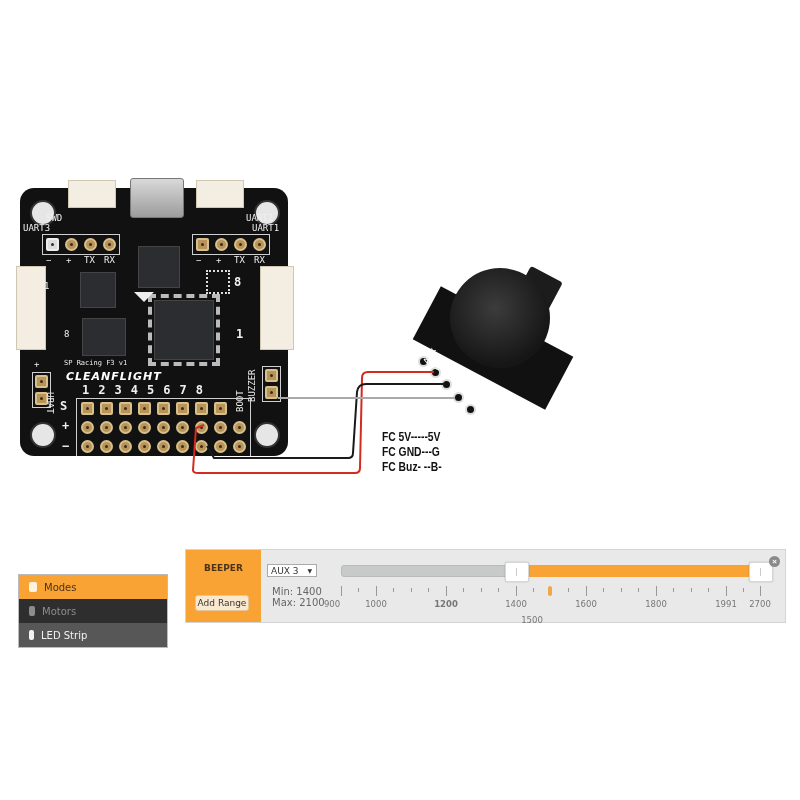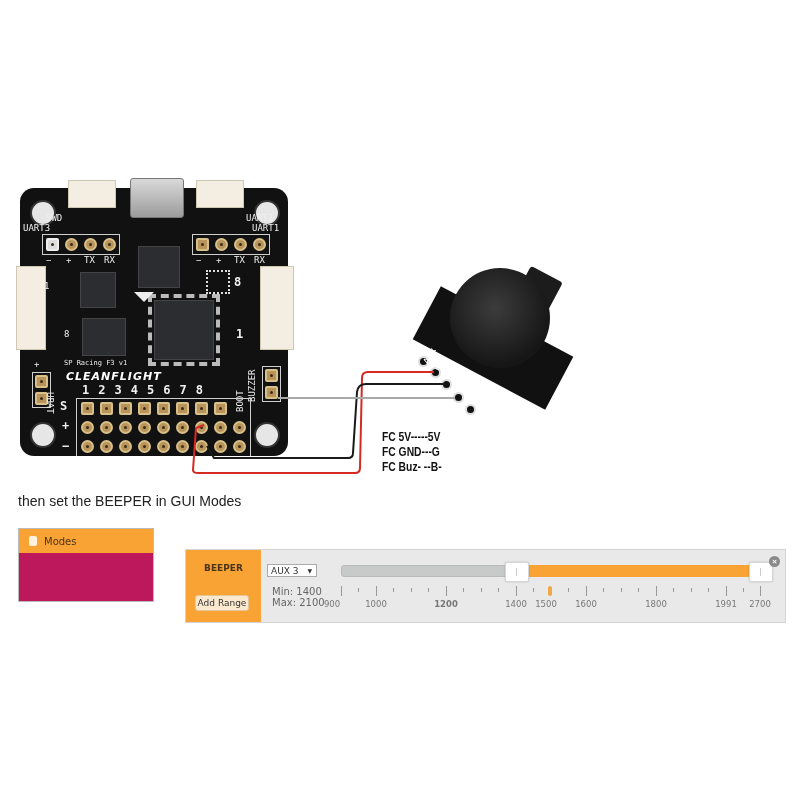--- a/index.html
+++ b/index.html
@@ -28,21 +28,21 @@
     .bz-pad { width:11px; height:11px; border-radius:50%; border:2px solid #ddd; background:#111; box-sizing:border-box; z-index:4; }
     .bz-label { color:#fff; font-size:9px; font-family:"DejaVu Sans", sans-serif; transform:rotate(-62deg); transform-origin:left bottom; z-index:4; white-space:nowrap; }
 
     
     #wire-legend { left:382px; top:430px; font-family:"Liberation Sans", sans-serif; font-weight:bold; font-size:12px; line-height:15px; color:#111; transform:scaleX(0.86); transform-origin:left top; }
 
     
     #instruction { left:18px; top:492px; font-size:14px; line-height:18px; color:#222; }
 
     
-    #nav { left:18px; top:528px; width:136px; height:74px; background:#be185d; border:1px solid #bbb; box-sizing:border-box; }
+    #nav { left:18px; top:574px; width:150px; height:74px; background:#7f1d1d; border:1px solid #bbb; box-sizing:border-box; }
     .nav-item { height:24px; display:flex; align-items:center; padding-left:10px; font-size:10px; font-family:"DejaVu Sans", sans-serif; gap:7px; }
     .nav-item.active { background:#f9a335; color:#4a3418; }
     .nav-item.dark { background:#2e2e2e; color:#8d8d8d; }
     .nav-item.mid { background:#575757; color:#f2f2f2; }
     .nav-ico { width:8px; height:10px; border-radius:2px; }
 
     #mode-card { left:185px; top:549px; width:601px; height:74px; background:#e9e9e9; border:1px solid #d4d4d4; box-sizing:border-box; }
     #mode-name-box { left:186px; top:550px; width:75px; height:72px; background:#f9a335; }
     #mode-name { left:186px; top:563px; width:75px; text-align:center; font-size:9px; font-weight:bold; color:#4a3418; font-family:"DejaVu Sans", sans-serif; }
     #add-range { left:195px; top:595px; width:54px; height:16px; background:#fbe9cf; border:1px solid #e3c79b; border-radius:3px; font-size:9px; color:#333; font-family:"DejaVu Sans", sans-serif; display:flex; align-items:center; justify-content:center; padding:0; cursor:pointer; }
@@ -210,27 +210,34 @@
 <span class="abs bz-label" style="left:468px;top:384px;">B-</span>
 <span class="abs bz-label" style="left:480px;top:396px;">B+</span>
 
 <div id="wire-legend" class="abs">
   <div>FC 5V-----5V</div>
   <div>FC GND---G</div>
   <div>FC Buz-  --B-</div>
 </div>
 
 <div id="instruction" class="abs">
-  <div>then set the BEEPER in GUI Modes</div>
 </div>
 
 <div id="nav" class="abs">
   <div class="nav-item active">
     <span class="nav-ico" style="background:#fff3e0;"></span>
     <span>Modes</span>
+  </div>
+  <div class="nav-item dark">
+    <span class="nav-ico" style="background:#8d8d8d;width:6px;"></span>
+    <span>Motors</span>
+  </div>
+  <div class="nav-item mid">
+    <span class="nav-ico" style="background:#f2f2f2;width:5px;"></span>
+    <span>LED Strip</span>
   </div>
 </div>
 
 <div id="mode-card" class="abs"></div>
 <div id="mode-name-box" class="abs"></div>
 <div id="mode-name" class="abs">BEEPER</div>
 <button id="add-range" class="abs">Add Range</button>
 
 <div id="aux-select" class="abs">
   <span>AUX 3</span>
@@ -268,17 +275,17 @@
 <div class="abs tick minor" style="left:691px;"></div>
 <div class="abs tick minor" style="left:708px;"></div>
 <div class="abs tick major" style="left:726px;"></div>
 <div class="abs tick minor" style="left:743px;"></div>
 <div class="abs tick major" style="left:760px;"></div>
 
 <span class="abs tick-label" style="left:332px;">900</span>
 <span class="abs tick-label" style="left:376px;">1000</span>
 <span class="abs tick-label" style="left:446px;font-weight:bold;">1200</span>
 <span class="abs tick-label" style="left:516px;">1400</span>
-<span class="abs tick-label" style="left:546px;">1500</span>
+<span class="abs tick-label" style="left:532px;margin-top:16px;">1500</span>
 <span class="abs tick-label" style="left:586px;">1600</span>
 <span class="abs tick-label" style="left:656px;">1800</span>
 <span class="abs tick-label" style="left:726px;">1991</span>
 <span class="abs tick-label" style="left:760px;">2700</span>
 
 </body></html>

